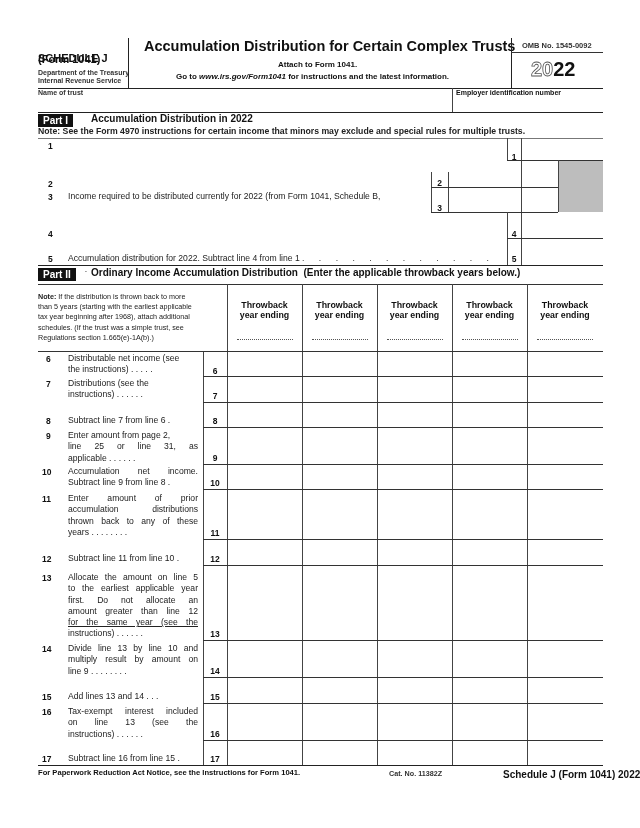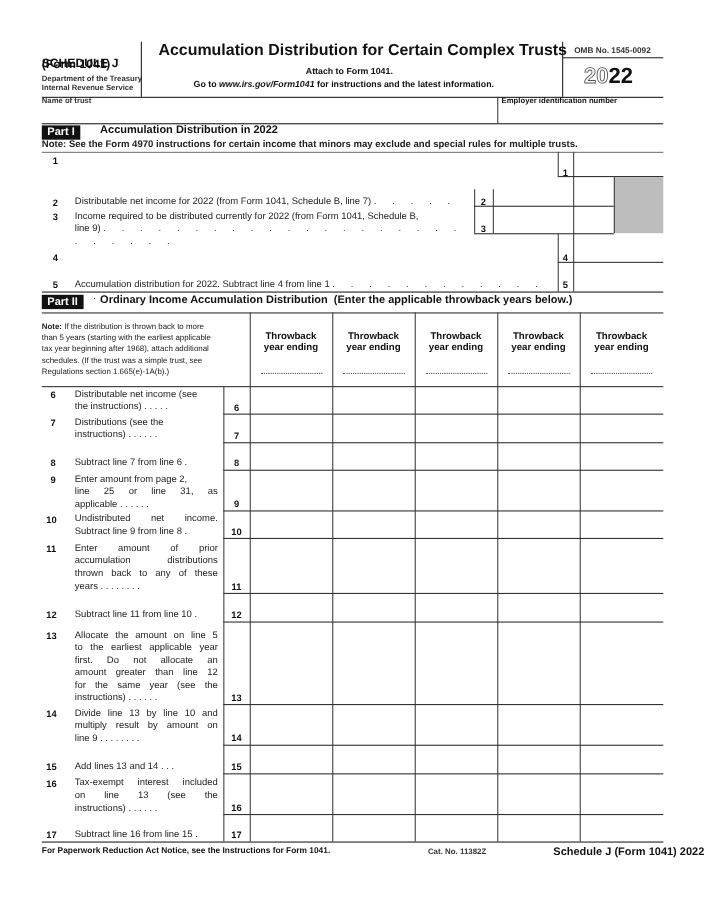--- a/index.html
+++ b/index.html
@@ -72,33 +72,29 @@
   <div class="ln" style="left:48px;top:141px;">1</div>
   <div class="vline" style="left:507px;top:138px;height:22px;"></div>
   <div class="numbox" style="left:507px;top:152px;width:14px;">1</div>
   <div class="vline" style="left:521px;top:138px;height:127px;"></div>
   <div class="cell" style="left:522px;top:139px;width:81px;height:21px;"></div>
   <div class="hline" style="left:507px;top:160px;width:96px;"></div>
 
   <div class="shade" style="left:558px;top:161px;width:45px;height:51px;"></div>
 
   <div class="ln" style="left:48px;top:179px;">2</div>
-  <div class="desc" style="left:68px;top:177px;width:360px;">
-    <span>Distributable net income for 2022 (from Form 1041, Schedule B, line 7)</span> <span class="dots">. . . . .</span>
-  </div>
   <div class="vline" style="left:431px;top:172px;height:40px;"></div>
   <div class="numbox" style="left:431px;top:178px;width:17px;">2</div>
   <div class="vline" style="left:448px;top:172px;height:40px;"></div>
   <div class="cell" style="left:449px;top:172px;width:108px;height:15px;"></div>
   <div class="hline" style="left:431px;top:187px;width:127px;"></div>
 
   <div class="ln" style="left:48px;top:192px;">3</div>
   <div class="desc" style="left:68px;top:191px;width:360px;">
     <div>Income required to be distributed currently for 2022 (from Form 1041, Schedule B,</div>
-    <div><span>line 9)</span> <span class="dots">. . . . . . . . . . . . . . . . . . . . . . . . . .</span></div>
   </div>
   <div class="numbox" style="left:431px;top:203px;width:17px;">3</div>
   <div class="cell" style="left:449px;top:188px;width:108px;height:24px;"></div>
   <div class="hline" style="left:431px;top:212px;width:127px;"></div>
   <div class="vline" style="left:558px;top:160px;height:52px;"></div>
 
   <div class="ln" style="left:48px;top:229px;">4</div>
   <div class="vline" style="left:507px;top:212px;height:53px;"></div>
   <div class="numbox" style="left:507px;top:229px;width:14px;">4</div>
   <div class="cell" style="left:522px;top:213px;width:81px;height:25px;"></div>
@@ -198,21 +194,21 @@
   <div class="ln" style="left:46px;top:431px;">9</div>
   <div class="desc just" style="left:68px;top:430px;width:130px;">
       <div>Enter amount from page 2,</div>
       <div style="text-align-last:justify;">line 25 or line 31, as</div>
       <div>applicable   .  .  .  .  .  .</div>
     </div>
   <div class="numbox" style="left:203px;top:453px;width:24px;">9</div>
 
   <div class="ln" style="left:42px;top:467px;">10</div>
   <div class="desc" style="left:68px;top:466px;width:130px;">
-      <div style="text-align:justify;text-align-last:justify;">Undistributed net income.</div>
+      <div style="text-align:justify;text-align-last:justify;">Accumulation net income.</div>
       <div>Subtract line 9 from line 8    .</div>
     </div>
   <div class="numbox" style="left:203px;top:478px;width:24px;">10</div>
 
   <div class="ln" style="left:42px;top:494px;">11</div>
   <div class="desc" style="left:68px;top:493px;width:130px;">
       <div style="text-align:justify;text-align-last:justify;">Enter amount of prior</div>
       <div style="text-align:justify;text-align-last:justify;">accumulation distributions</div>
       <div style="text-align:justify;text-align-last:justify;">thrown back to any of these</div>
       <div>years  .  .  .  .  .  .  .  .</div>
@@ -224,21 +220,21 @@
       <div>Subtract line 11 from line 10 .</div>
     </div>
   <div class="numbox" style="left:203px;top:554px;width:24px;">12</div>
 
   <div class="ln" style="left:42px;top:573px;">13</div>
   <div class="desc" style="left:68px;top:572px;width:130px;">
       <div style="text-align:justify;text-align-last:justify;">Allocate the amount on line 5</div>
       <div style="text-align:justify;text-align-last:justify;">to the earliest applicable year</div>
       <div style="text-align:justify;text-align-last:justify;">first. Do not allocate an</div>
       <div style="text-align:justify;text-align-last:justify;">amount greater than line 12</div>
-      <div style="text-align:justify;text-align-last:justify;">for the same year (see the</div>
+      <div style="text-align:justify;text-align-last:justify;text-decoration:underline;">for the same year (see the</div>
       <div>instructions)  .  .  .  .  .  .</div>
     </div>
   <div class="numbox" style="left:203px;top:629px;width:24px;">13</div>
 
   <div class="ln" style="left:42px;top:644px;">14</div>
   <div class="desc" style="left:68px;top:643px;width:130px;">
       <div style="text-align:justify;text-align-last:justify;">Divide line 13 by line 10 and</div>
       <div style="text-align:justify;text-align-last:justify;">multiply result by amount on</div>
       <div>line 9   .  .  .  .  .  .  .  .</div>
     </div>

